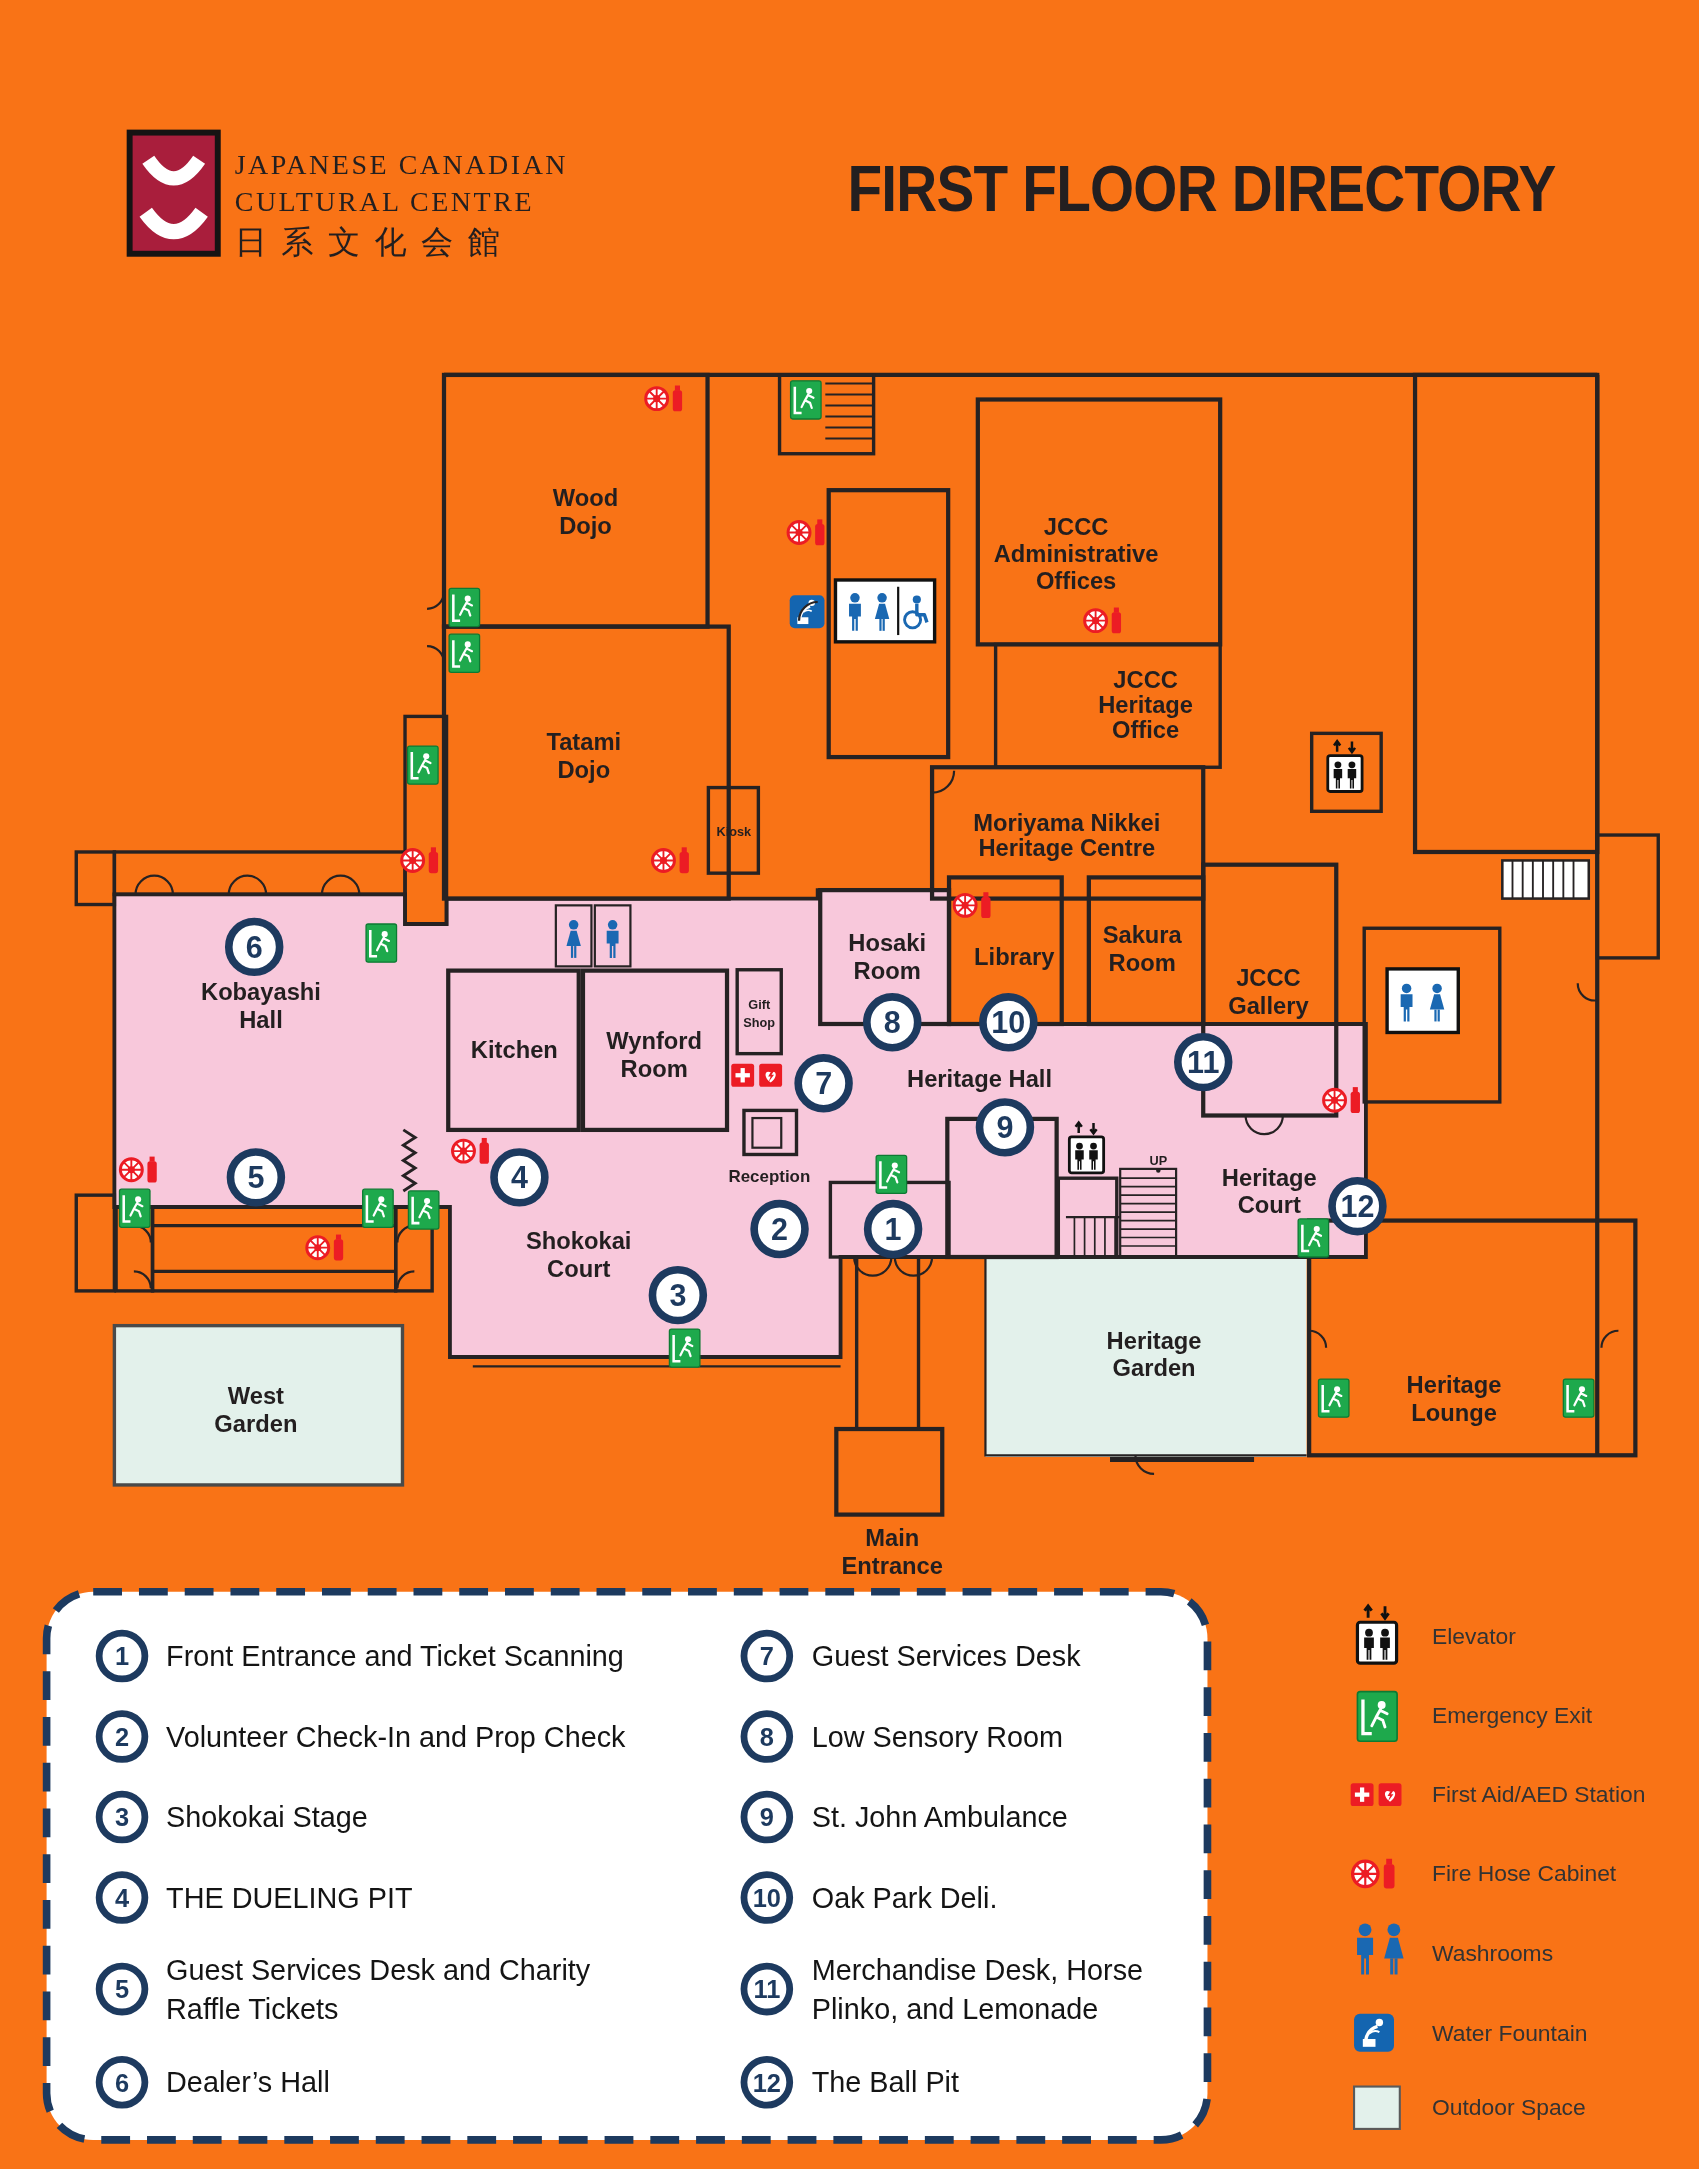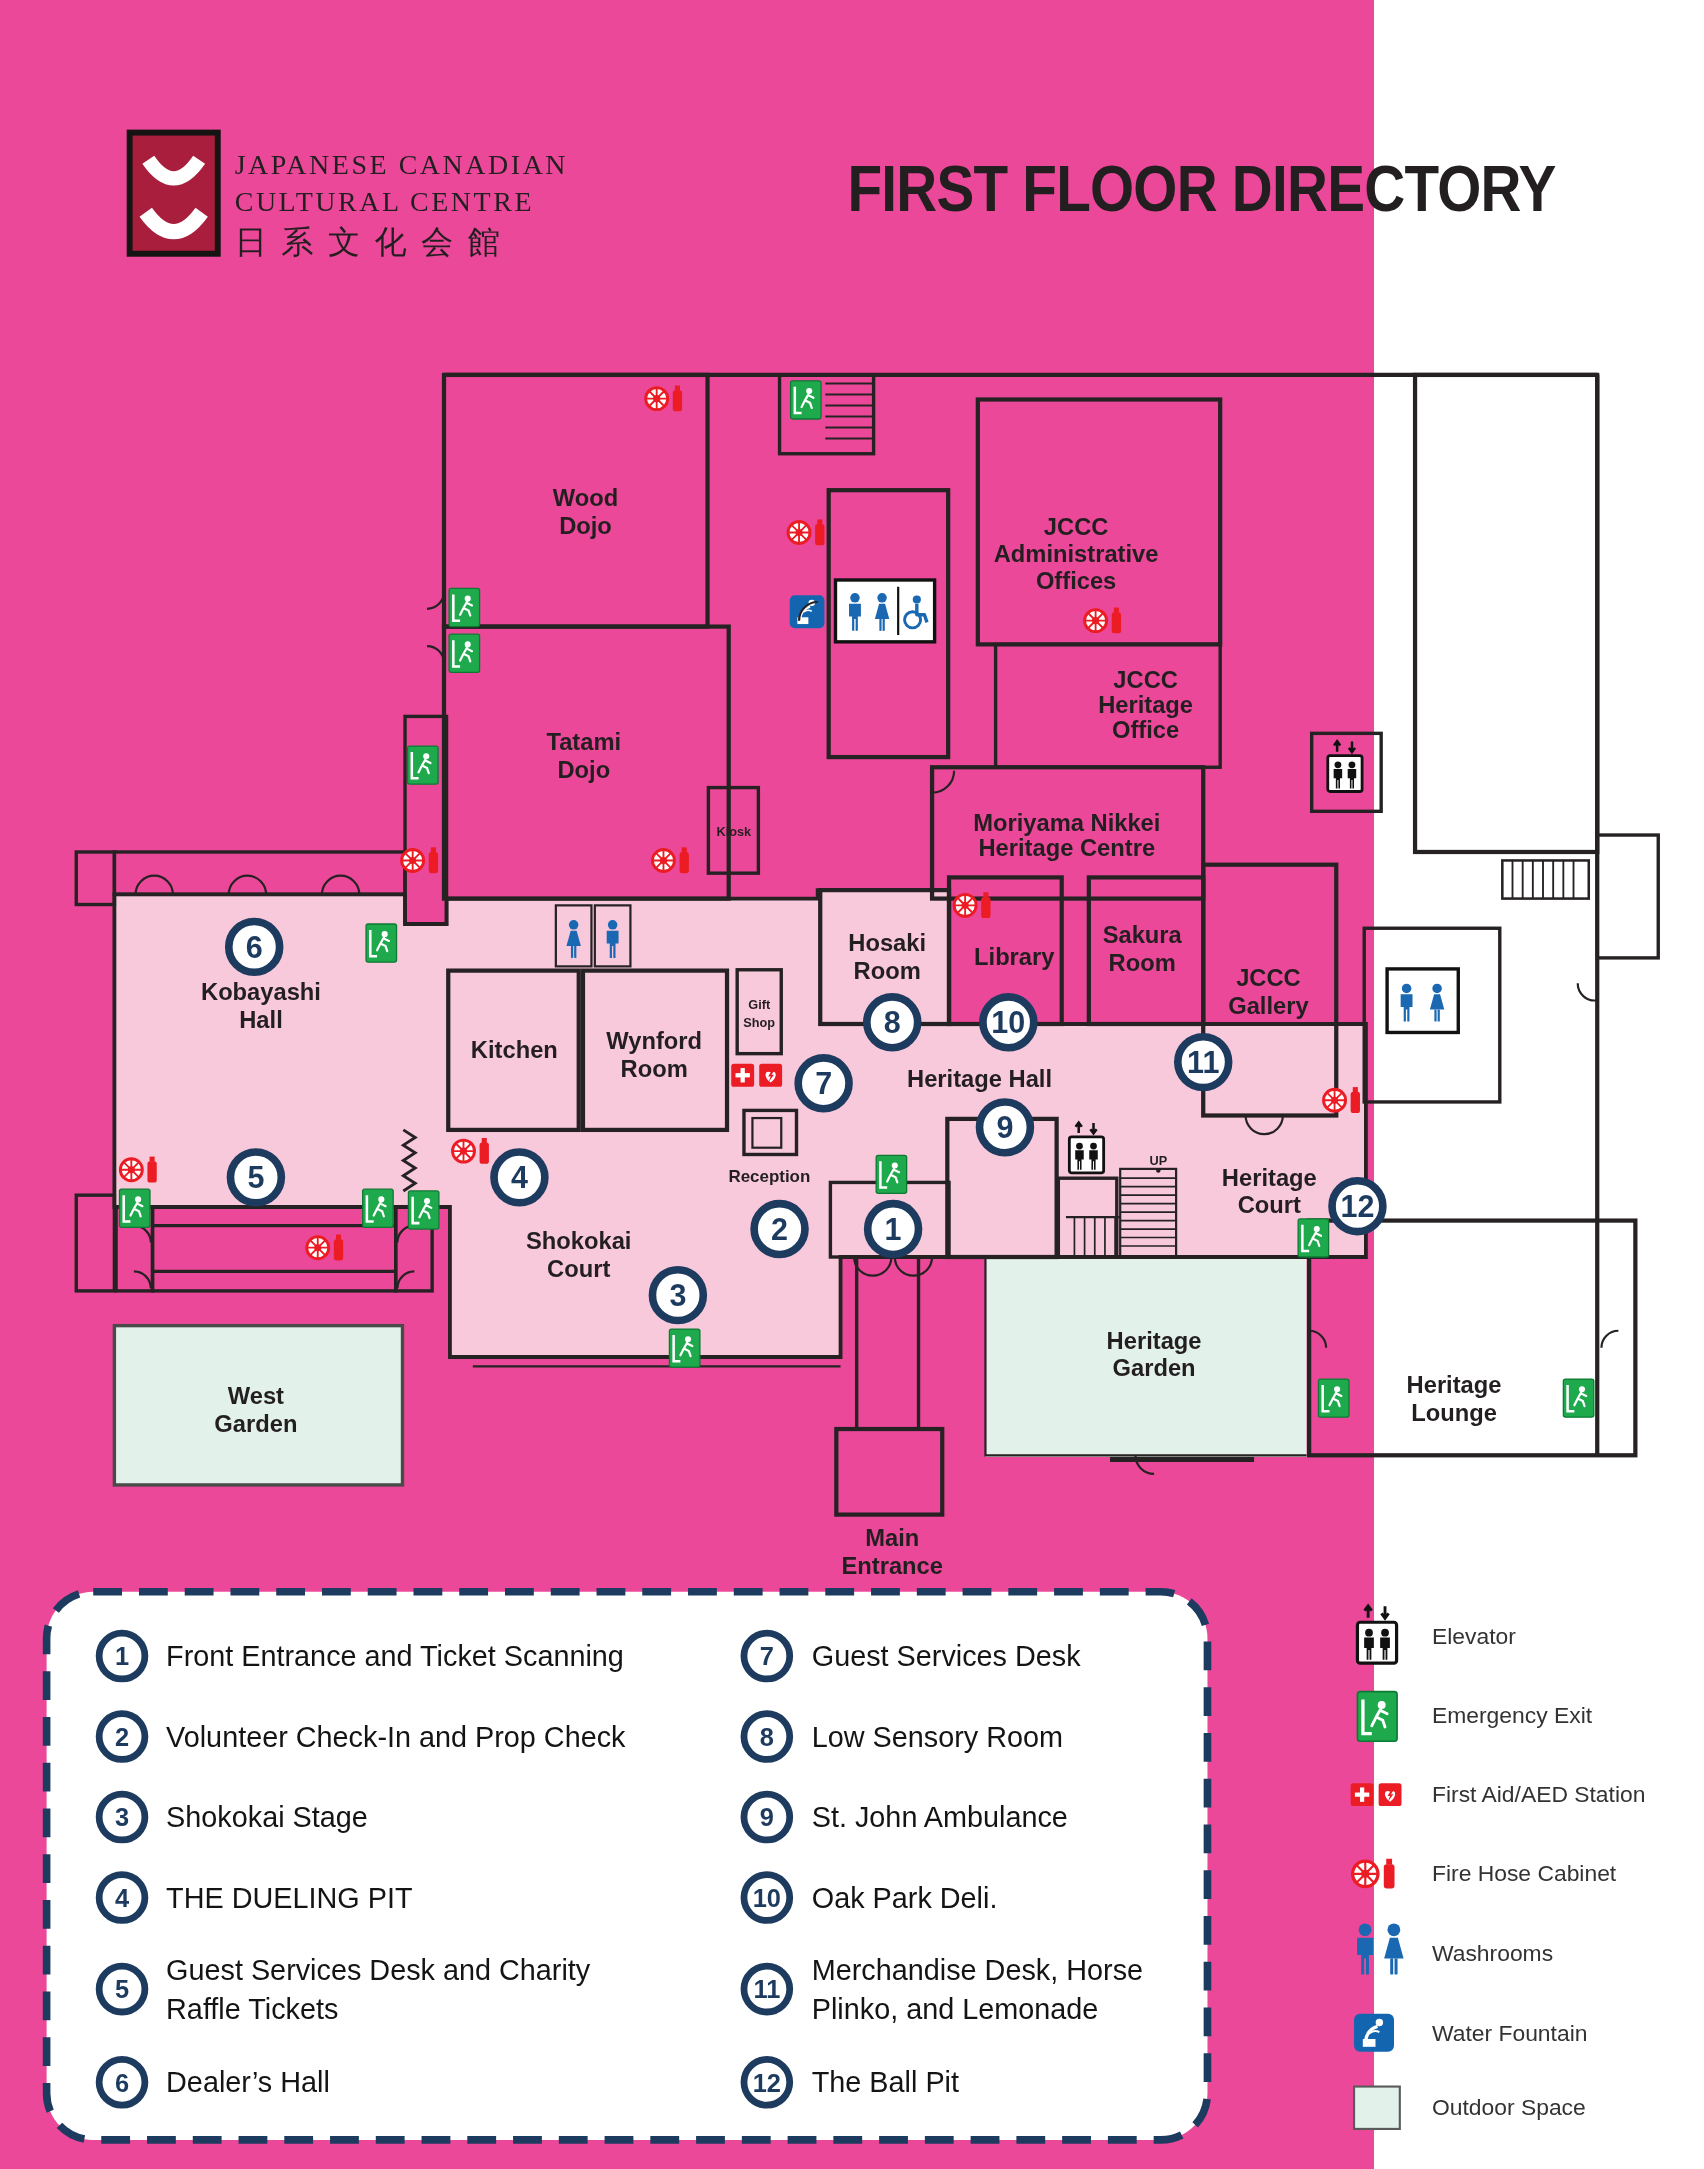--- a/index.html
+++ b/index.html
@@ -1,16 +1,16 @@
 <!DOCTYPE html>
 <html style="font-size:13.6px"><head>
 <meta charset="utf-8">
 <style>
   html,body{margin:0;padding:0;background:#ffffff;}
-  .page{position:relative;width:1374px;height:2170px;background:#ec4899;font-family:"Liberation Sans",sans-serif;}
+  .page{position:relative;width:1699px;height:2170px;background:#f97316;font-family:"Liberation Sans",sans-serif;}
   svg{display:block;}
   text{fill:#231f20;}
   .brand1{font-family:"Liberation Serif",serif;font-size:33px;letter-spacing:3px;}
   .brandjp{font-family:"Liberation Serif",serif;font-size:38px;letter-spacing:17px;}
   .title{font-size:76px;font-weight:bold;letter-spacing:-1px;}
   .room{font-size:28px;font-weight:bold;text-anchor:middle;}
   .room-sm{font-size:20px;font-weight:bold;text-anchor:middle;}
   .room-xs{font-size:15px;font-weight:bold;text-anchor:middle;}
   .mnum{font-size:36px;font-weight:bold;fill:#1d3a5f;text-anchor:middle;}
   .lgnum{font-size:30px;font-weight:bold;fill:#1d3a5f;text-anchor:middle;}

